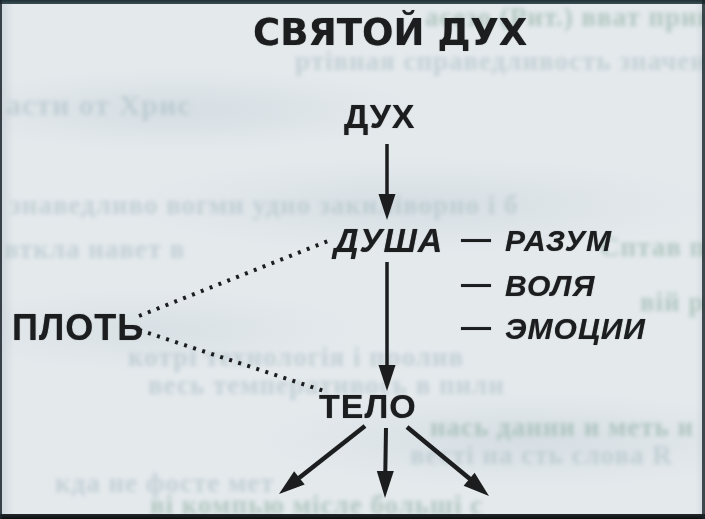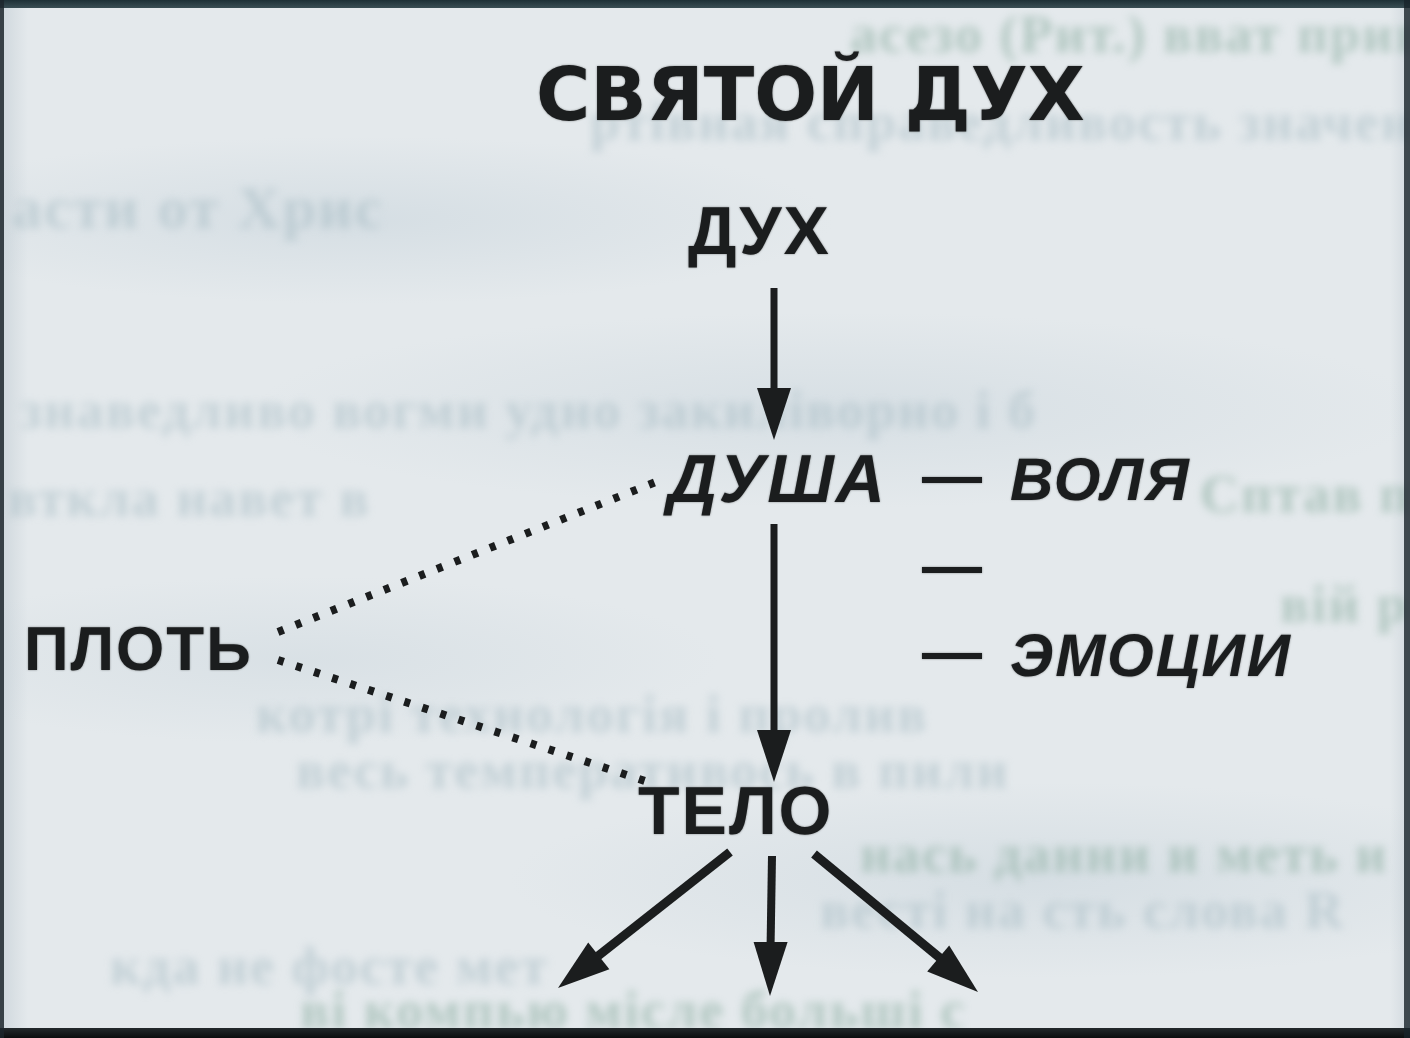--- a/index.html
+++ b/index.html
@@ -36,29 +36,29 @@
     opacity:.55;
     filter:blur(2px);
     user-select:none;
   }
   .bleed.teal{color:#8fb0a4;opacity:.6;}
   .bleed.big{font-size:30px;}
 
   
   .ink{color:#1b1d1e;text-shadow:0 0 1px rgba(27,29,30,.55);}
   .title{
-    position:absolute;left:253px;top:11px;margin:15px;
+    position:absolute;left:253px;top:11px;margin:0;
     font-family:"DejaVu Sans", sans-serif;
     font-size:37px;font-weight:700;letter-spacing:0px;
   }
   .node{position:absolute;font-weight:700;font-size:34px;letter-spacing:1px;white-space:nowrap;}
   .node-spirit{left:344px;top:97px;}
   .node-soul{left:334px;top:221px;font-style:italic;}
   .node-body{left:319px;top:387px;}
-  .node-flesh{left:12px;top:307px;font-size:31px;}
+  .node-flesh{left:12px;top:307px;font-size:36px;}
 
   .attr-row{
     position:absolute;left:461px;display:flex;align-items:center;gap:13px;
     font-size:30px;font-weight:700;font-style:italic;white-space:nowrap;letter-spacing:1px;
   }
   .attr-row .dash{font-style:normal;transform:translateY(-2px);}
   .attr-1{top:224px;}
   .attr-2{top:269px;}
   .attr-3{top:312px;}
 
@@ -108,24 +108,25 @@
 
   <h1 class="title ink">СВЯТОЙ ДУХ</h1>
 
   <div class="node node-spirit ink">ДУХ</div>
   <div class="node node-soul ink">ДУША</div>
   <div class="node node-flesh ink">ПЛОТЬ</div>
   <div class="node node-body ink">ТЕЛО</div>
 
   <div class="attr-row attr-1 ink">
     <span class="dash">—</span>
-    <span class="label">ВОЛЯ</span>
+    <span class="label">РАЗУМ</span>
   </div>
   <div class="attr-row attr-2 ink">
     <span class="dash">—</span>
+    <span class="label">ВОЛЯ</span>
   </div>
   <div class="attr-row attr-3 ink">
     <span class="dash">—</span>
     <span class="label">ЭМОЦИИ</span>
   </div>
 
   <div class="border-top"></div>
   <div class="border-bottom"></div>
   <div class="border-left"></div>
   <div class="border-right"></div>

